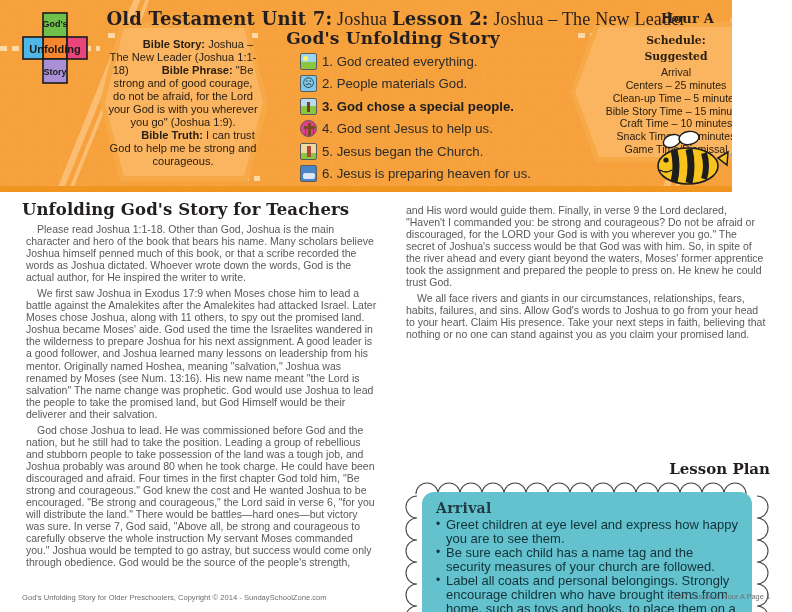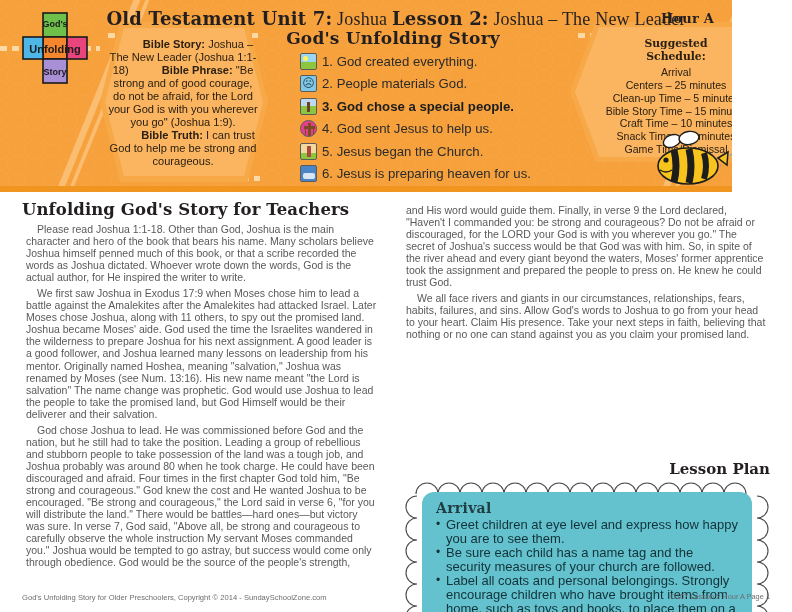--- a/index.html
+++ b/index.html
@@ -289,22 +289,22 @@
     <div id="bible-box-text">
       <b>Bible Story:</b>
       <span>Joshua – The New Leader (Joshua 1:1-18)</span>
       <b>Bible Phrase:</b>
       <span>"Be strong and of good courage, do not be afraid, for the Lord your God is with you wherever you go" (Joshua 1:9).</span>
       <b>Bible Truth:</b>
       <span>I can trust God to help me be strong and courageous.</span>
     </div>
 
     <div id="schedule-text">
+      <span class="sched-head" style="margin-top:-3px">Schedule:</span>
       <span class="sched-head">Suggested</span>
-      <span class="sched-head" style="margin-top:-3px">Schedule:</span>
       <div>Arrival</div>
       <div>Centers – 25 minutes</div>
       <div>Clean-up Time – 5 minutes</div>
       <div>Bible Story Time – 15 minutes</div>
       <div>Craft Time – 10 minutes</div>
       <div>Snack Time – 10 minutes</div>
       <div>Game Time/Dismissal</div>
     </div>
 
     <div id="story-list">

